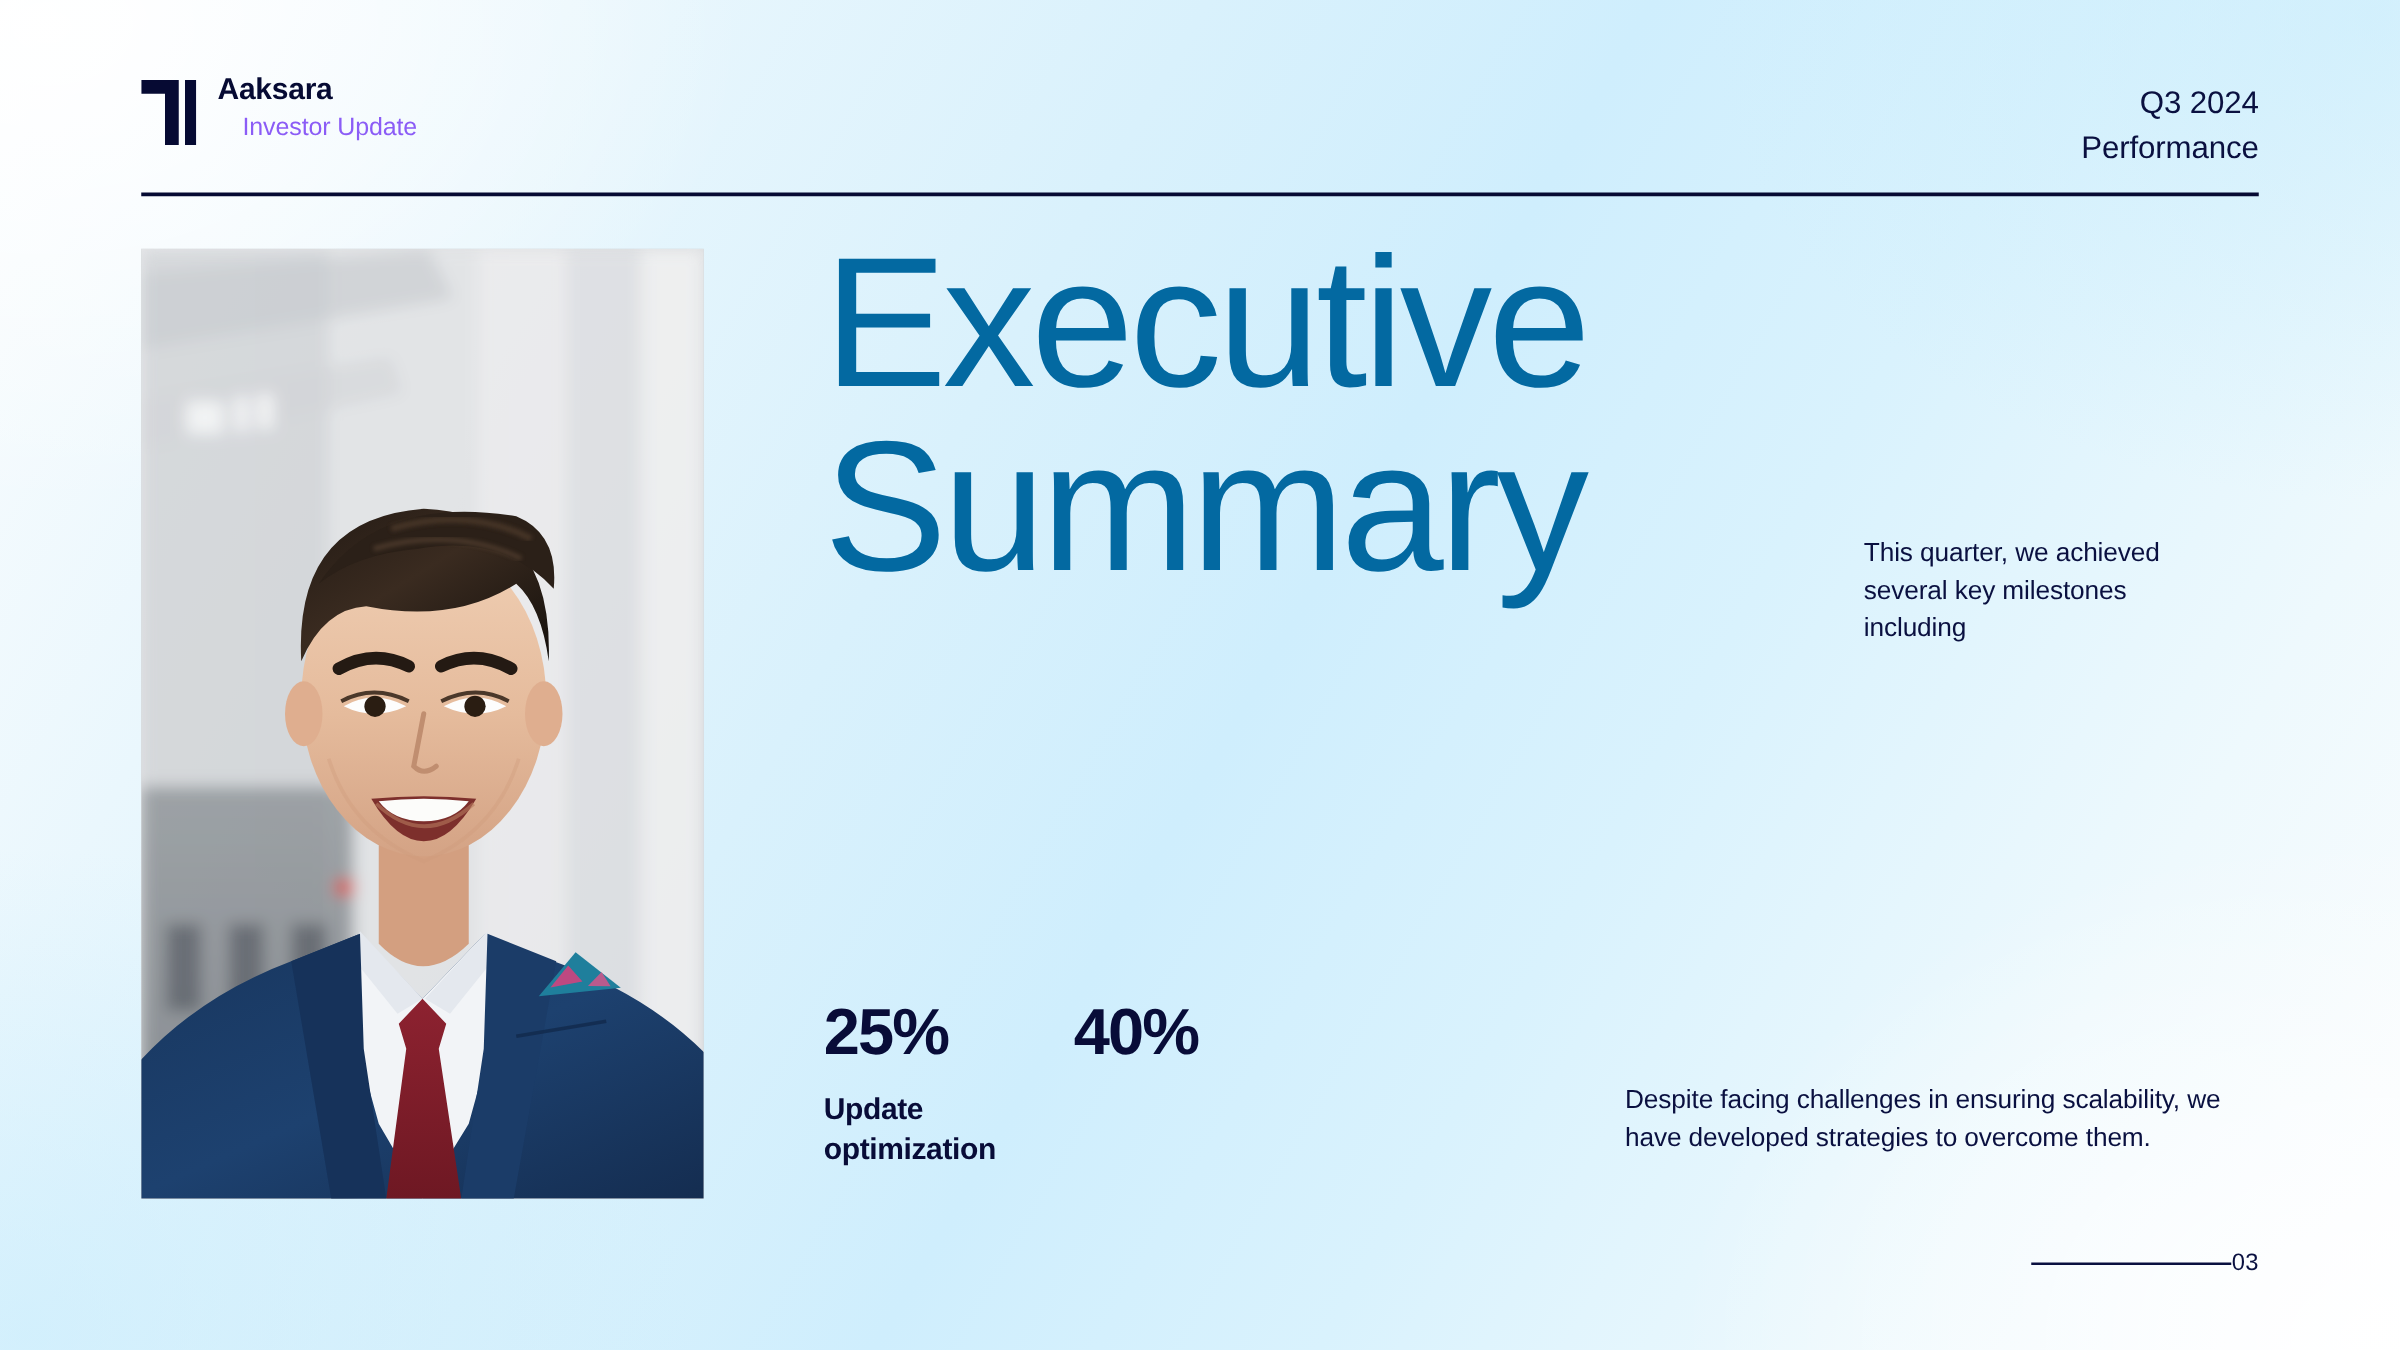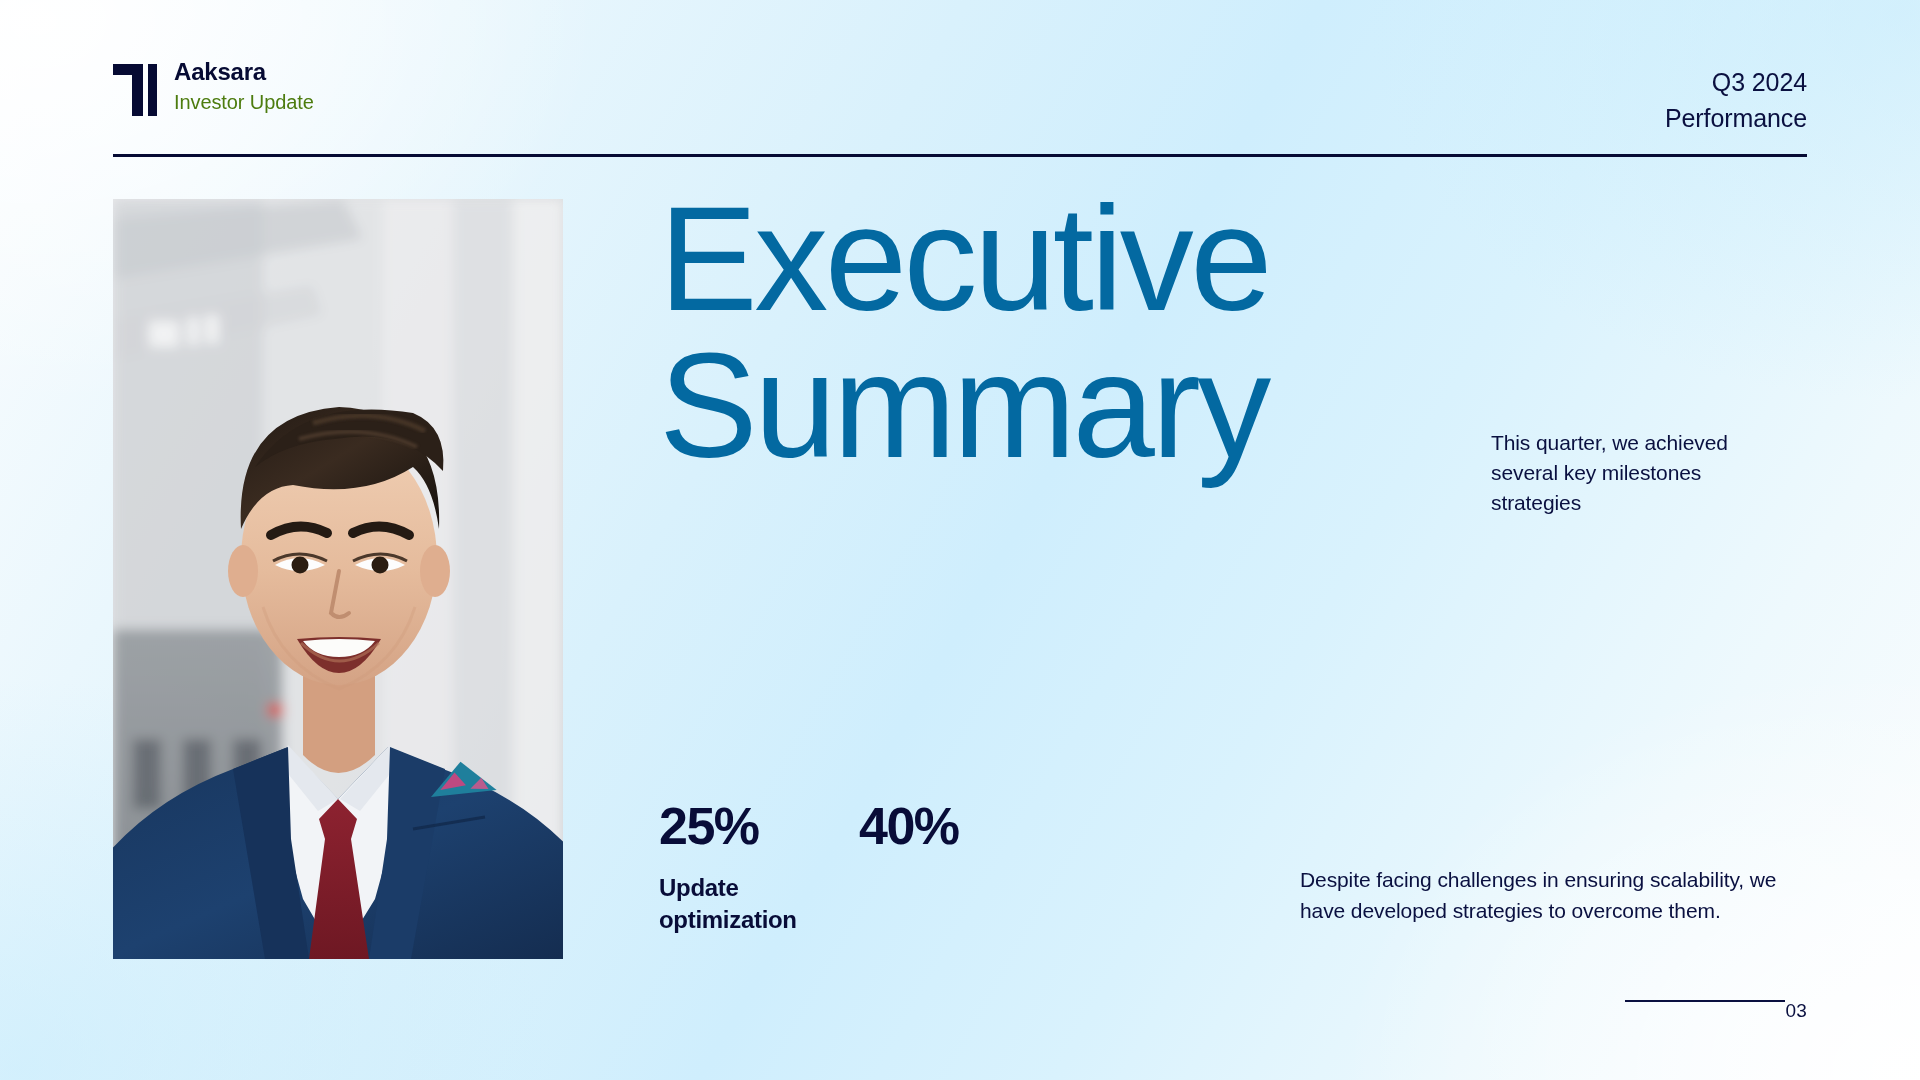--- a/index.html
+++ b/index.html
@@ -37,22 +37,22 @@
     display:flex; align-items:flex-start; justify-content:space-between;
   }
   .brand{ display:flex; align-items:flex-start; gap:17px; }
   .logo-mark{ width:44px; height:52px; position:relative; margin-top:6px; flex:none; }
   .brand-text{ display:flex; flex-direction:column; }
   .brand-name{
     font-size:24px; font-weight:700; letter-spacing:-0.2px;
     color:#060a33; line-height:1.18;
   }
   .brand-sub{
-    font-size:20px; font-weight:400; color:#4d7c0f;
-    line-height:1.35; margin-top:3px; letter-spacing:-0.1px;
+    font-size:20px; font-weight:400; color:#8b5cf6;
+    line-height:1.35; margin-top:3px; letter-spacing:-0.1px;margin-left:20px;
   }
   .header-right{ text-align:right; padding-top:7px; }
   .header-right div{ font-size:25px; line-height:1.42; color:#0a1040; letter-spacing:-0.1px; }
   .header-rule{
     position:absolute; left:113px; top:154px; width:1694px; height:3px;
     background:#060a33;
   }
 
   
   .photo{
@@ -92,21 +92,21 @@
 
   
   .closing{
     position:absolute; left:1300px; top:865px; width:505px;
     font-size:21px; line-height:1.47; color:#0a1040; letter-spacing:-0.1px;
   }
 
   
   .footer{
     position:absolute; right:113px; bottom:58px;
-    display:flex; 
+    display:flex; align-items:center; 
   }
   .footer-rule{ width:160px; height:2px; background:#0a1040; }
   .page-num{ font-size:19px; color:#0a1040; letter-spacing:0.2px; }
 </style>
 </head>
 <body>
 
 <div class="bg-overlay"></div>
 
 <div class="slide">
@@ -243,21 +243,21 @@
 
       <path d="M150 408 Q168 466 226 490 Q284 466 302 408" stroke="#cf9c7c" stroke-width="3" fill="none" opacity="0.35"></path>
     </svg>
   </div>
 
   <h1 class="headline">
     <span>Executive</span>
     <span>Summary</span>
   </h1>
 
-  <p class="intro">This quarter, we achieved several key milestones strategies</p>
+  <p class="intro">This quarter, we achieved several key milestones including</p>
 
   <div class="stats">
     <div class="stat">
       <div class="stat-value">25%</div>
       <div class="stat-label">Update optimization</div>
     </div>
     <div class="stat">
       <div class="stat-value">40%</div>
     </div>
   </div>

